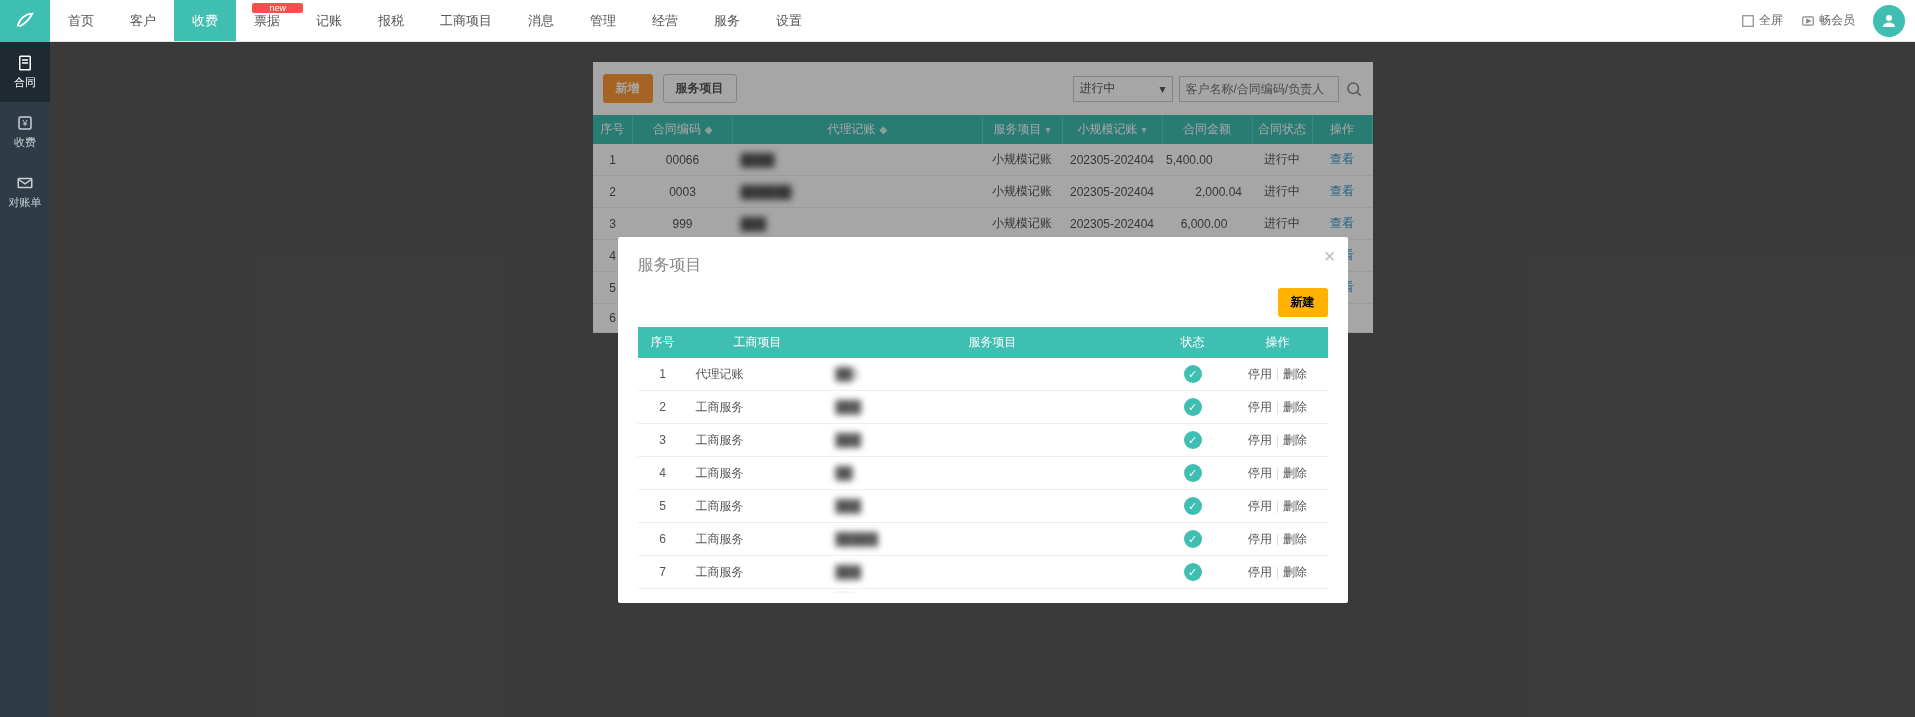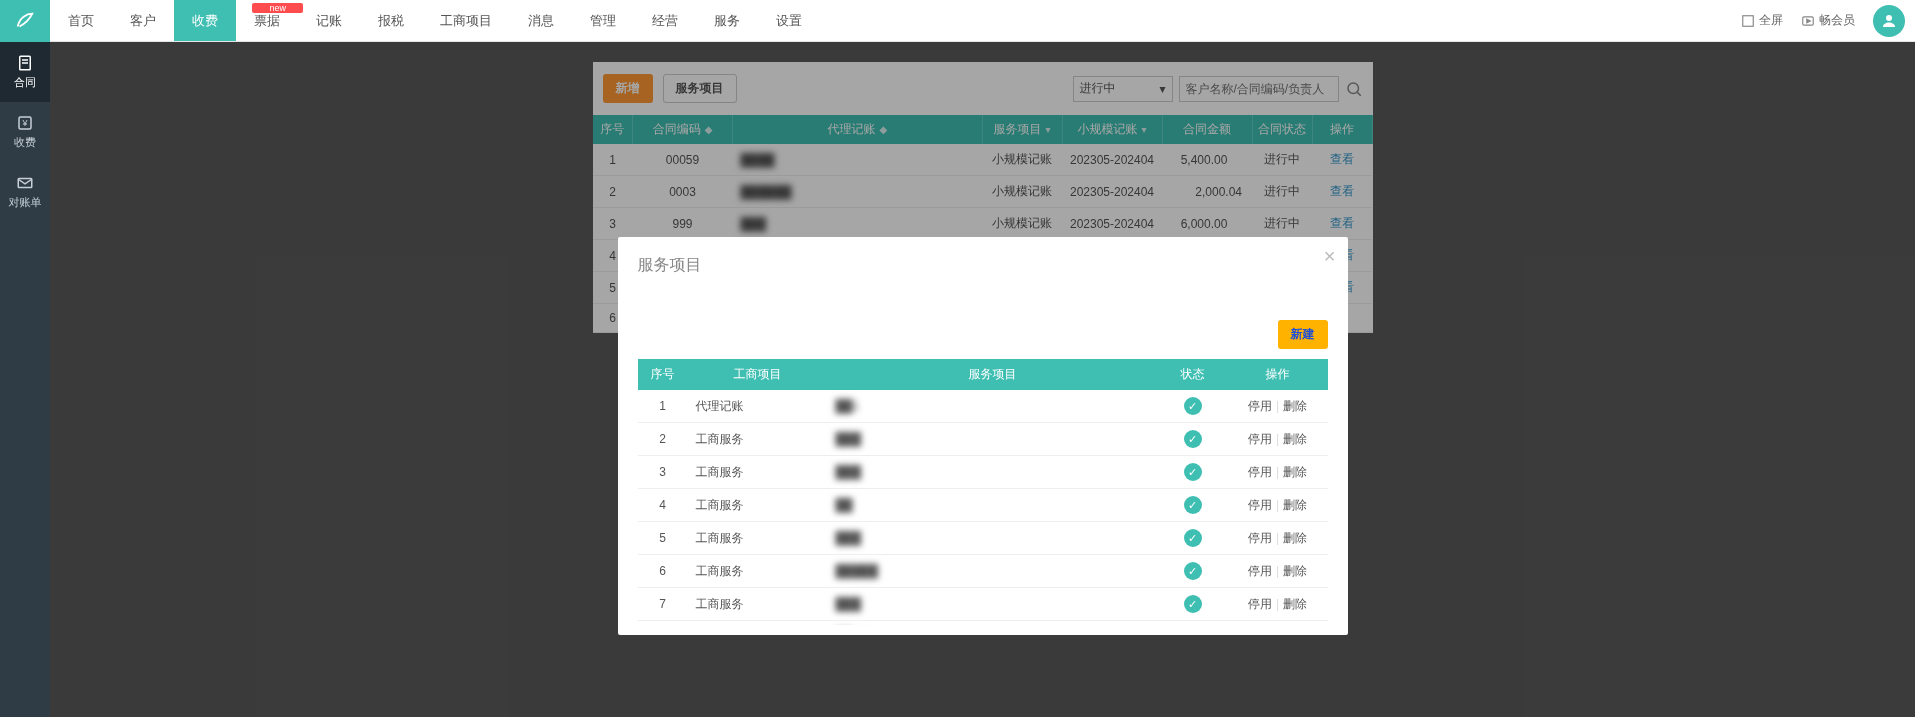--- a/index.html
+++ b/index.html
@@ -22,21 +22,21 @@
 .side-item { width: 100%; padding: 12px 0; text-align: center; color: #c7d0d7; cursor: pointer; font-size: 11px; }
 .side-item.active { background: #1f2932; color: #fff; }
 .side-item .side-icon { display:block; margin:0 auto 3px; width:18px; height:18px; }
 
 .main { flex: 1; background: #5a5a5a; position: relative; padding: 20px 0 0 0; }
 .panel { width: 780px; margin: 0 auto; background: #fff; }
 .toolbar { display: flex; align-items: center; padding: 12px 10px; gap: 10px; }
 .btn { padding: 5px 12px; border-radius: 3px; cursor: pointer; font-size: 12px; border:1px solid transparent;font-weight:bold; }
 .btn-primary { background: #ff9933; color: #fff; }
 .btn-outline { background: #fff; color: #555; border: 1px solid #ccc; }
-.btn-yellow { background: #ffb300; color:#1d4ed8;margin-top:32px; }
+.btn-yellow { background: #ffb300; color:#000000; }
 .toolbar-right { margin-left: auto; display: flex; align-items:center; gap: 6px; }
 .select { width: 100px; height: 26px; border: 1px solid #ccc; padding: 0 6px; display:flex; align-items:center; justify-content:space-between; font-size:12px; color:#555;}
 .search { width: 160px; height: 26px; border: 1px solid #ccc; padding: 0 6px; font-size:12px; color:#999;}
 .search-icon { width:18px; height:18px; color:#888; cursor:pointer;}
 
 table.data { width: 100%; border-collapse: collapse; font-size: 12px; }
 .data thead th { background: #3fbfb2; color: #fff; font-weight: normal; padding: 6px 4px; border-right: 1px solid #5fccc1; text-align:center; position:relative;}
 .data tbody td { padding: 7px 4px; border-bottom: 1px solid #eee; text-align: center; color: #555; }
 .data tbody td.left { text-align: left; padding-left: 8px; }
 .sort-icon { font-size: 10px; margin-left: 4px; opacity: 0.8; }
@@ -152,25 +152,25 @@
             <th style="width:80px"><span>服务项目</span><span class="sort-icon">▾</span></th>
             <th style="width:100px"><span>小规模记账</span><span class="sort-icon">▾</span></th>
             <th style="width:90px"><span>合同金额</span></th>
             <th style="width:60px"><span>合同状态</span></th>
             <th style="width:60px"><span>操作</span></th>
           </tr>
         </thead>
         <tbody id="main-tbody">
             <tr>
               <td>1</td>
-              <td>00059</td>
+              <td>00066</td>
               <td class="left blur">████</td>
               <td>小规模记账</td>
               <td>202305-202404</td>
-              <td style="text-align:center;padding-right:10px">5,400.00</td>
+              <td style="text-align:left;padding-right:10px">5,400.00</td>
               <td>进行中</td>
               <td><span class="link">查看</span></td>
             </tr>
             <tr>
               <td>2</td>
               <td>0003</td>
               <td class="left blur">██████</td>
               <td>小规模记账</td>
               <td>202305-202404</td>
               <td style="text-align:right;padding-right:10px">2,000.04</td>

